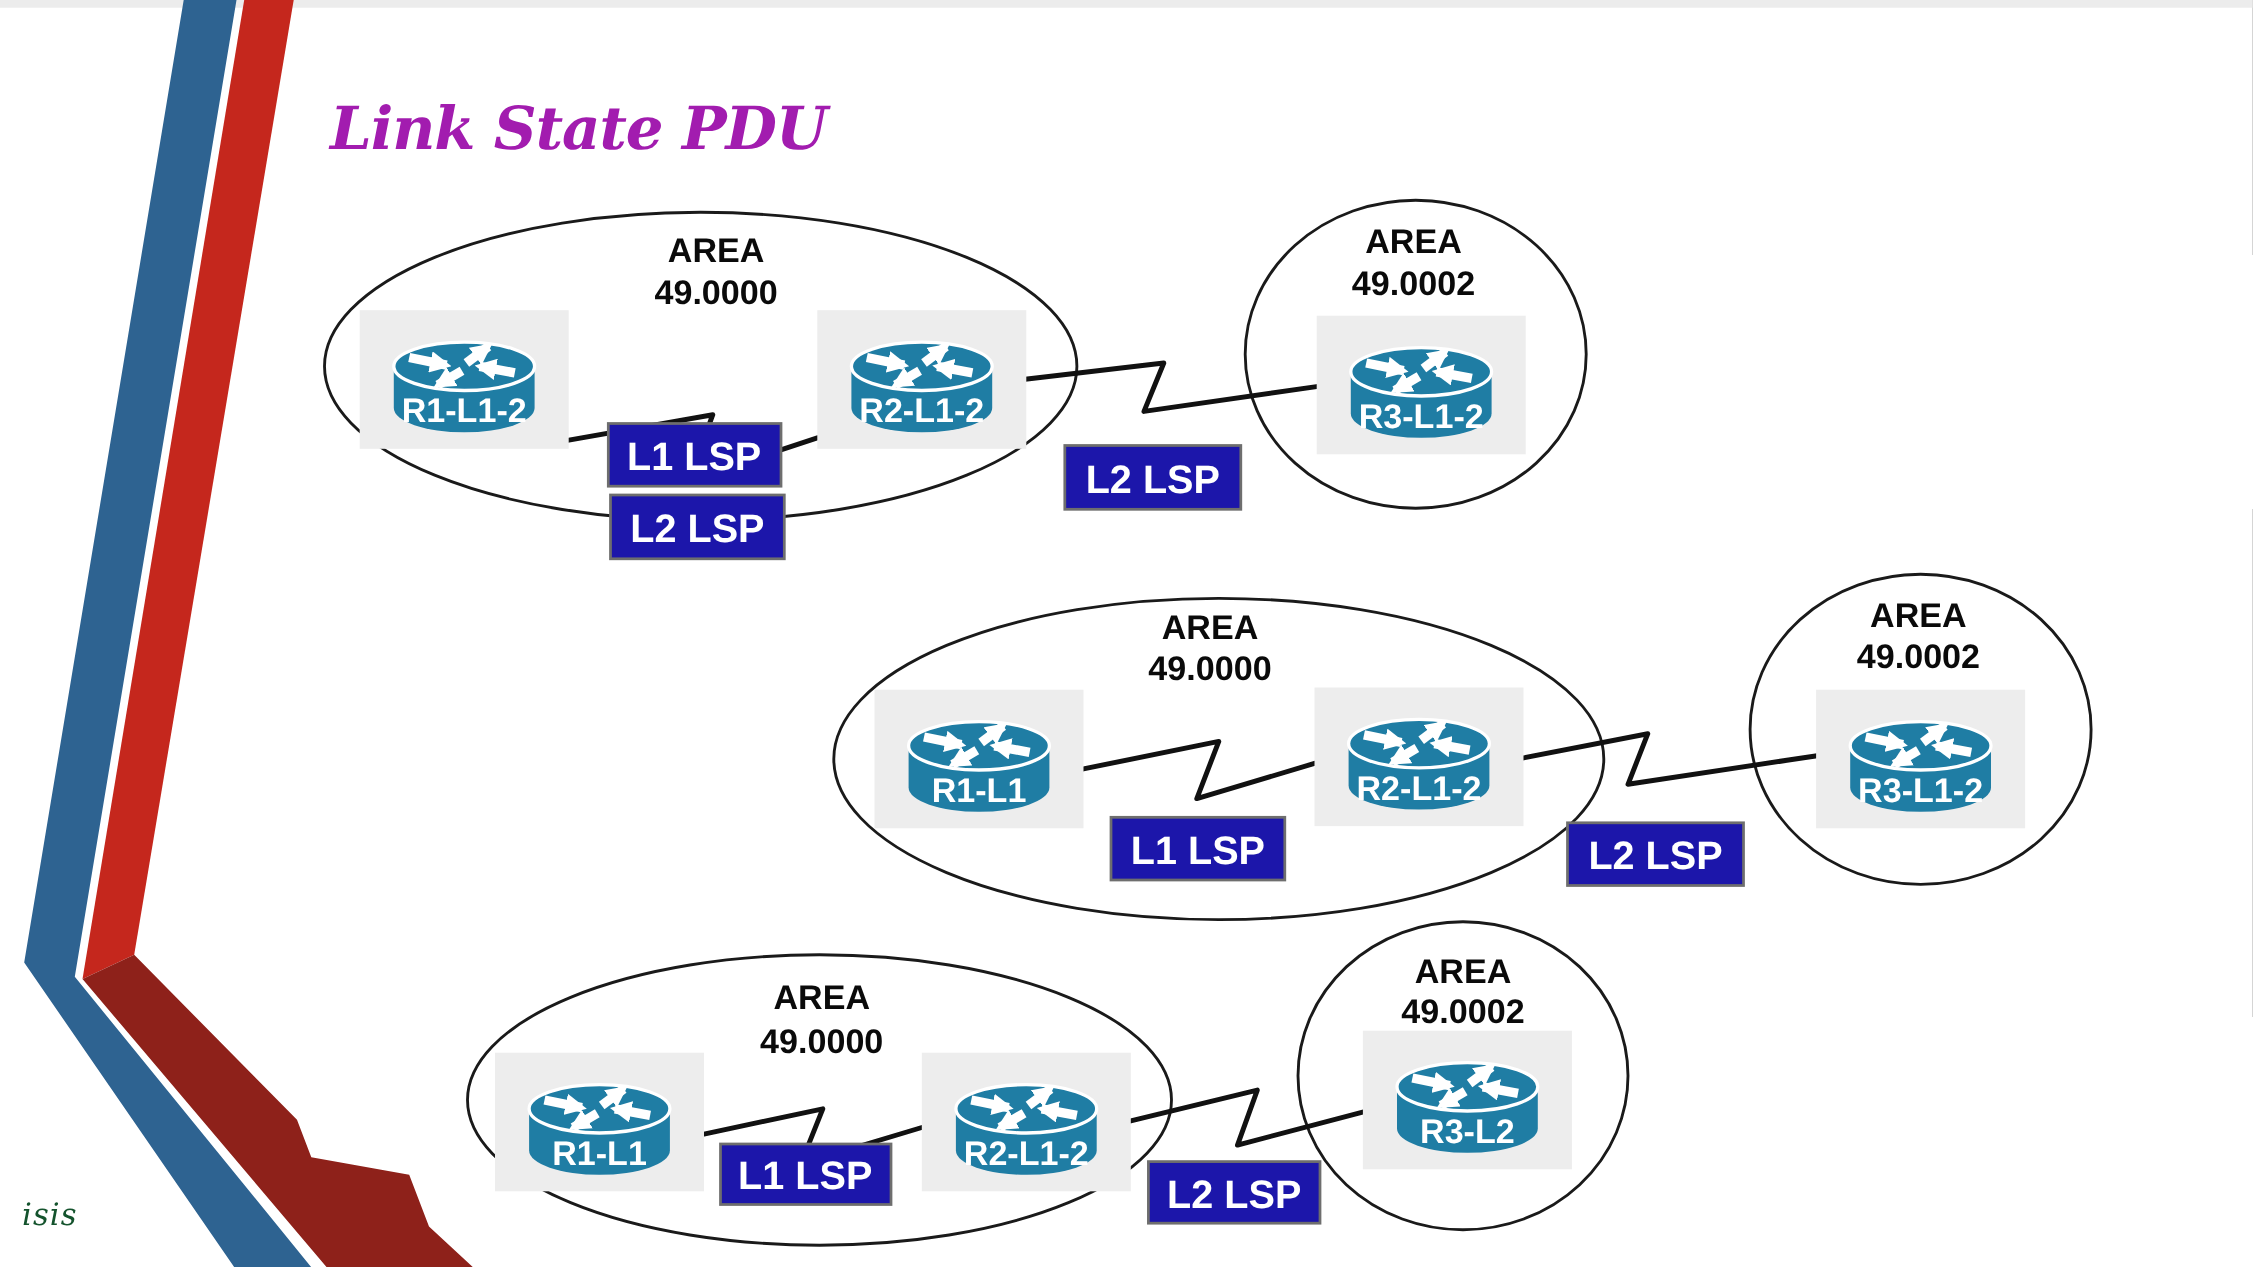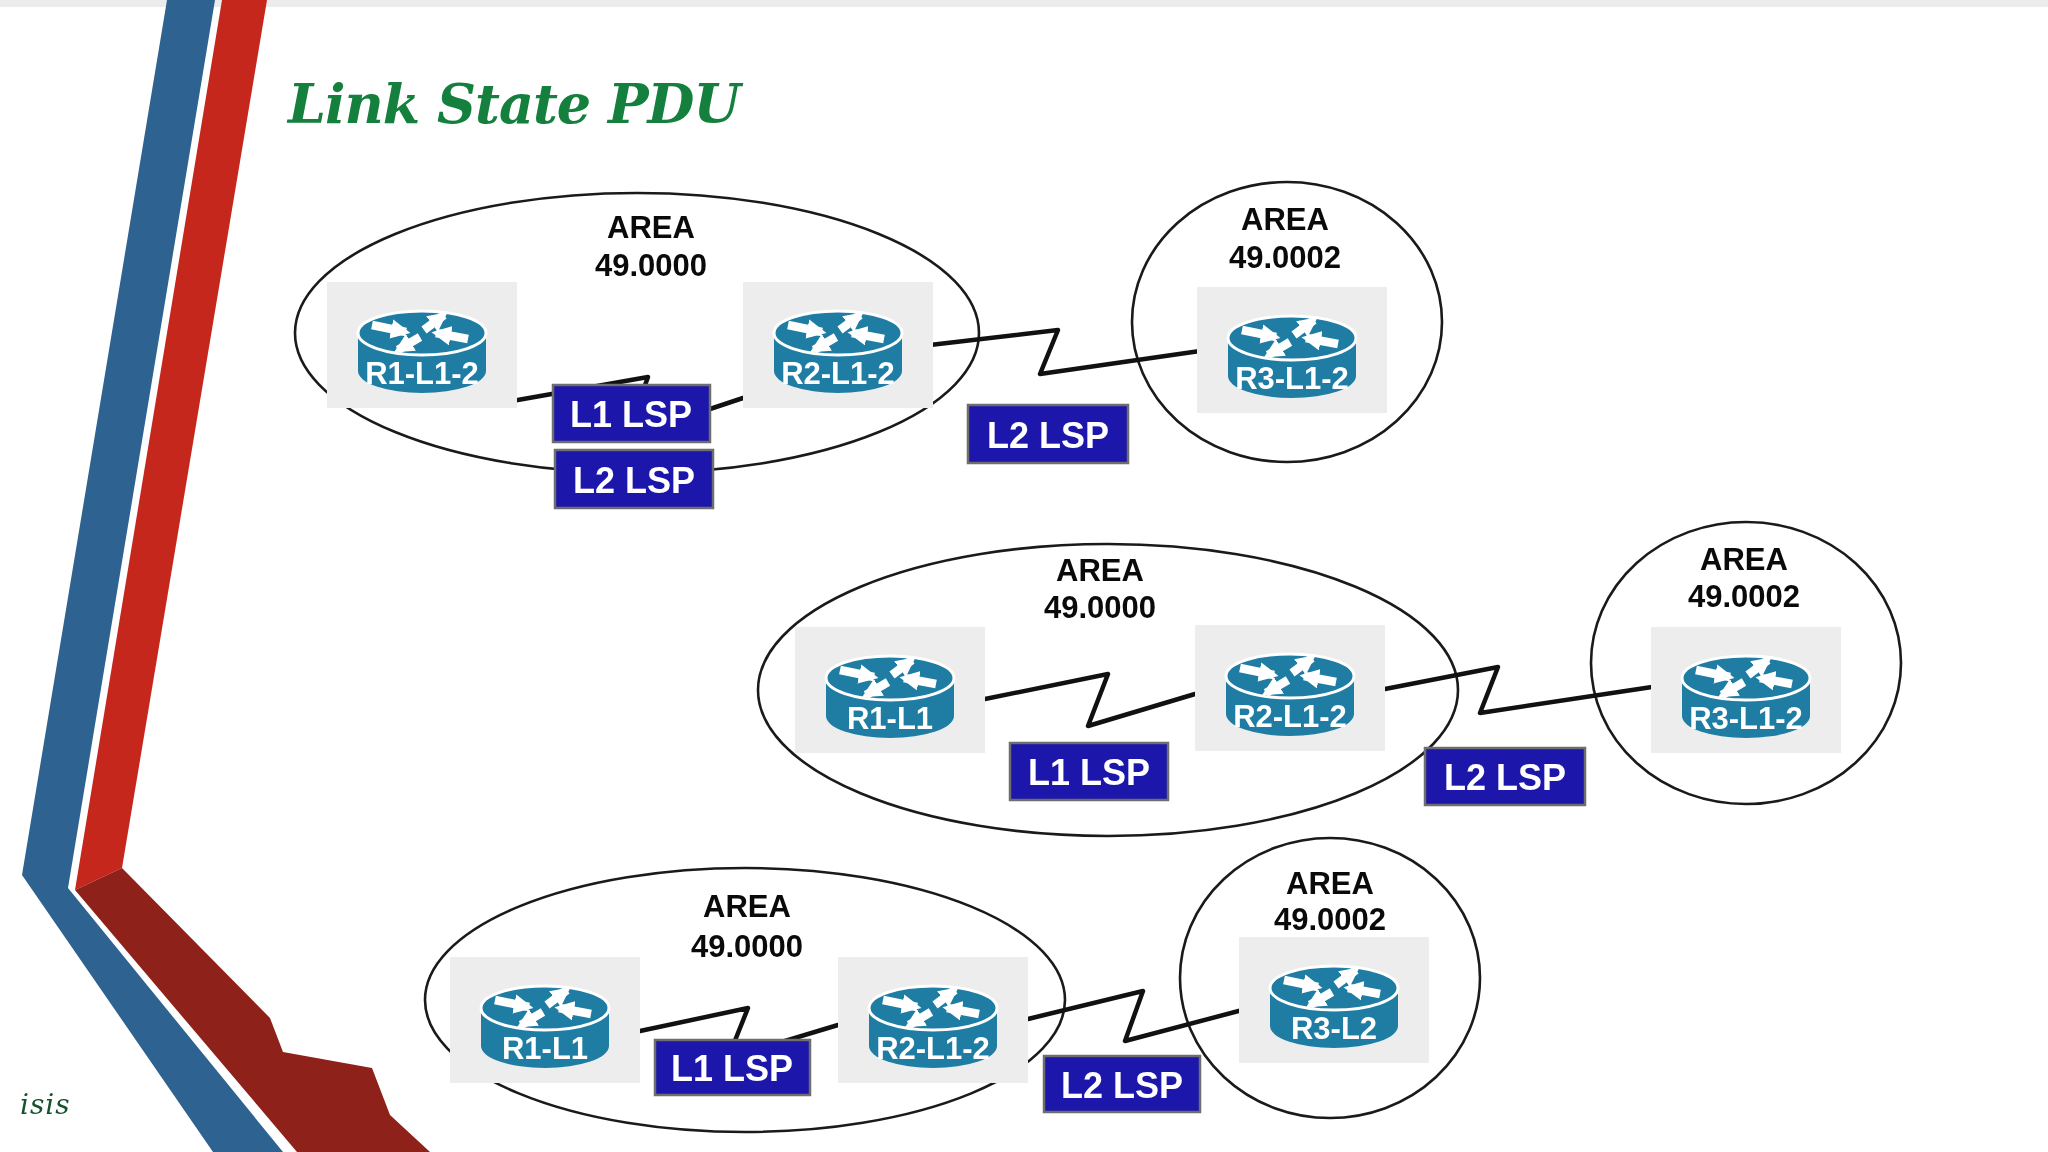--- a/index.html
+++ b/index.html
@@ -1,19 +1,19 @@
 <!DOCTYPE html>
 <html><head>
 <meta charset="utf-8">
 <style>
   html,body{margin:0;padding:0;background:#888;}
   .slide{position:relative;width:2048px;height:1152px;background:#ffffff;overflow:hidden;
          font-family:"Liberation Sans",sans-serif;}
   .topstrip{position:absolute;left:0;top:0;width:2048px;height:7px;background:#ececec;}
-  .title{position:absolute;left:288px;top:72px;margin:0;color:#15803d;
+  .title{position:absolute;left:288px;top:72px;margin:12px;color:#a21caf;
          font-family:"DejaVu Serif","Liberation Serif",serif;
          font-style:italic;font-weight:bold;font-size:54px;letter-spacing:-1px;}
   .watermark{position:absolute;left:20px;top:1088px;color:#14532d;
          font-family:"DejaVu Serif","Liberation Serif",serif;
          font-style:italic;font-size:28px;letter-spacing:1px;}
   svg.layer{position:absolute;left:0;top:0;}
   .area-ellipse{fill:none;stroke:#1a1a1a;stroke-width:2.6px;}
   .wan-link{fill:none;stroke:#111;stroke-width:4.5px;stroke-linejoin:round;stroke-linecap:round;}
   .router-backing{fill:#ededed;}
   .router-label{fill:#ffffff;font-weight:bold;font-size:31px;text-anchor:middle;

